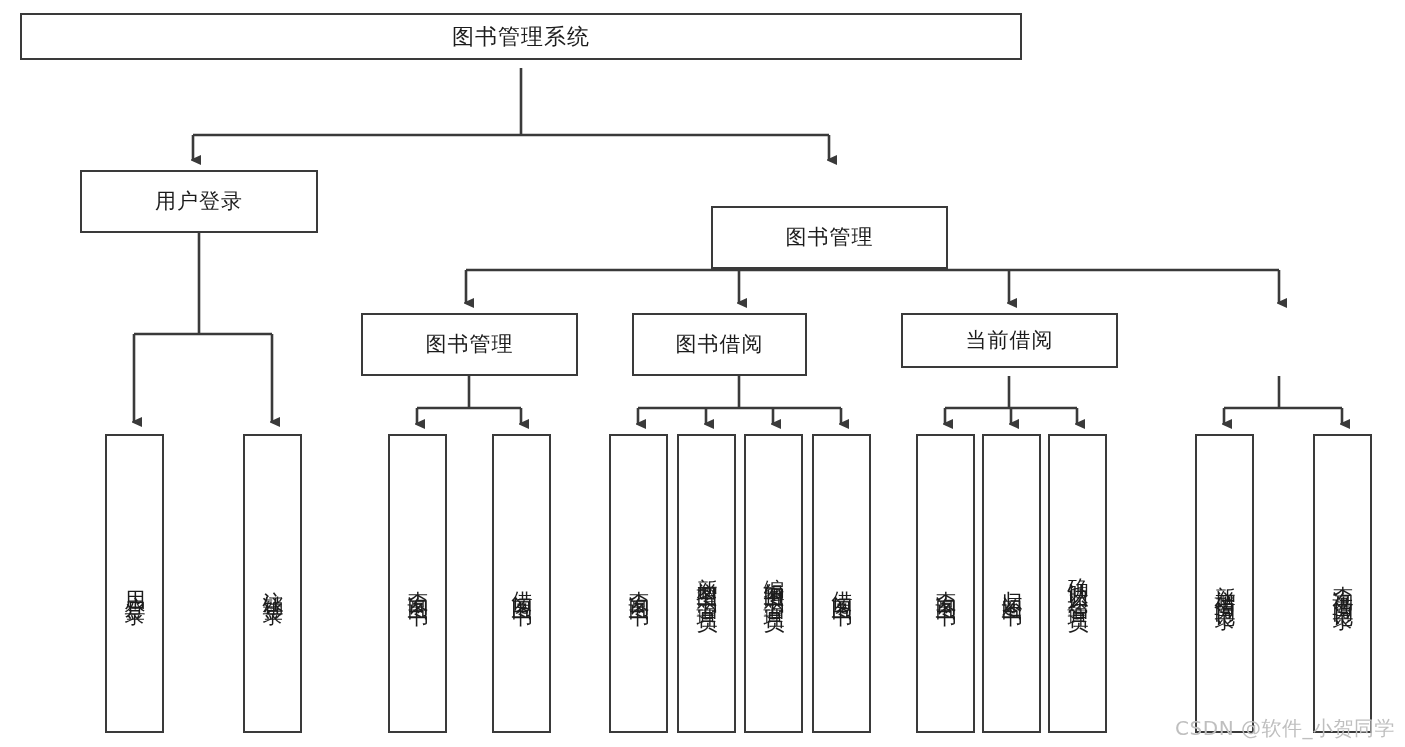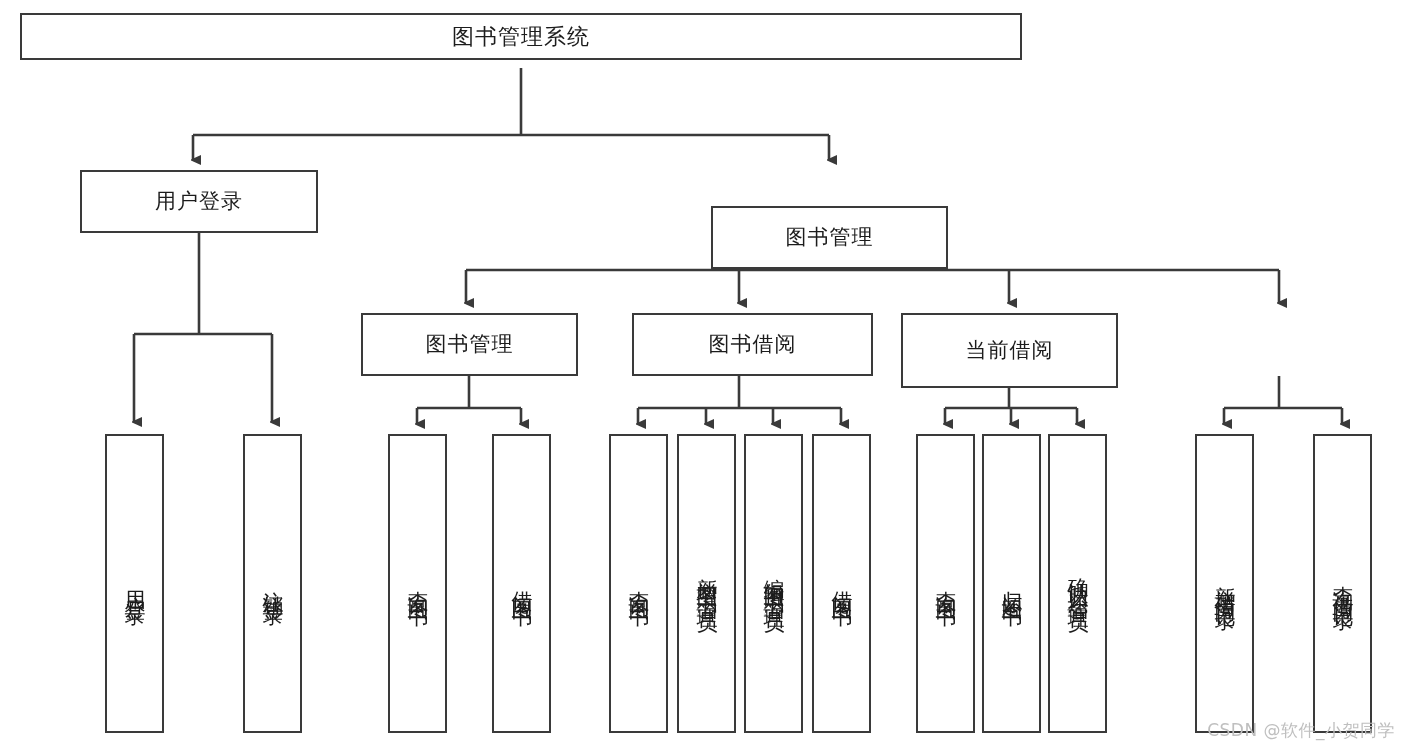--- a/index.html
+++ b/index.html
@@ -53,21 +53,21 @@
     font-size:21px;
     letter-spacing:5px;
     line-height:1;
     white-space:nowrap;
     max-height:100%;
   }
   #watermark{
     position:absolute;
     right:10px;
     bottom:5px;
-    font-size:17px;
+    font-size:20px;
     color:#bfbfbf;
     letter-spacing:0.5px;
     z-index:5;
     white-space:nowrap;
   }
 </style>
 </head>
 <body>
 
 <div id="canvas">
@@ -129,24 +129,24 @@
   <div class="node" style="left:80px; top:170px; width:238px; height:63px;">
     <span class="label">用户登录</span>
   </div>
   <div class="node" style="left:711px; top:170px; width:237px; height:63px;margin-top:36px;">
     <span class="label">图书管理</span>
   </div>
 
   <div class="node" style="left:361px; top:313px; width:217px; height:63px;">
     <span class="label">图书管理</span>
   </div>
-  <div class="node" style="left:632px; top:313px; width:241px; height:63px;">
+  <div class="node" style="left:632px; top:313px; width:175px; height:63px;">
     <span class="label">图书借阅</span>
   </div>
-  <div class="node" style="left:901px; top:313px; width:217px; height:75px;">
+  <div class="node" style="left:901px; top:313px; width:217px; height:55px;">
     <span class="label">当前借阅</span>
   </div>
 
   <div class="node leaf" style="left:105px; top:434px; width:59px; height:299px;">
     <span class="label">用户登录</span>
   </div>
   <div class="node leaf" style="left:243px; top:434px; width:59px; height:299px;">
     <span class="label">注销登录</span>
   </div>
 

